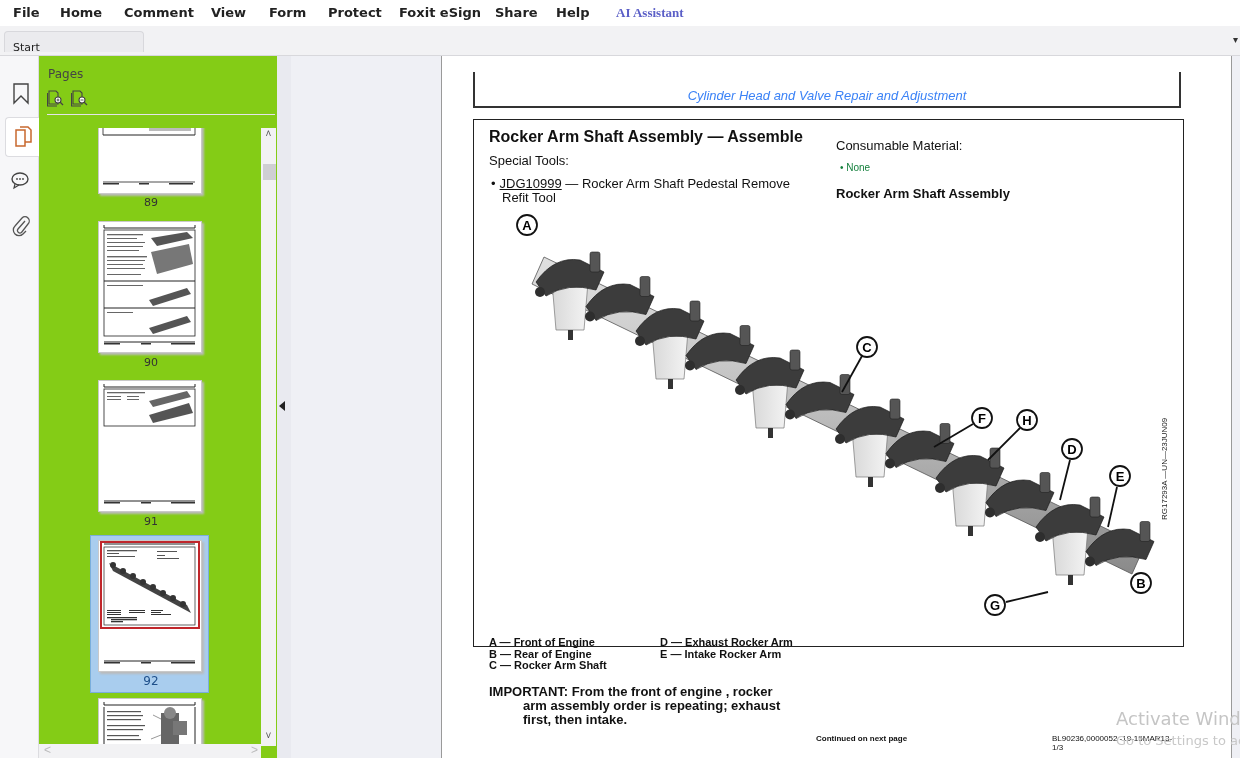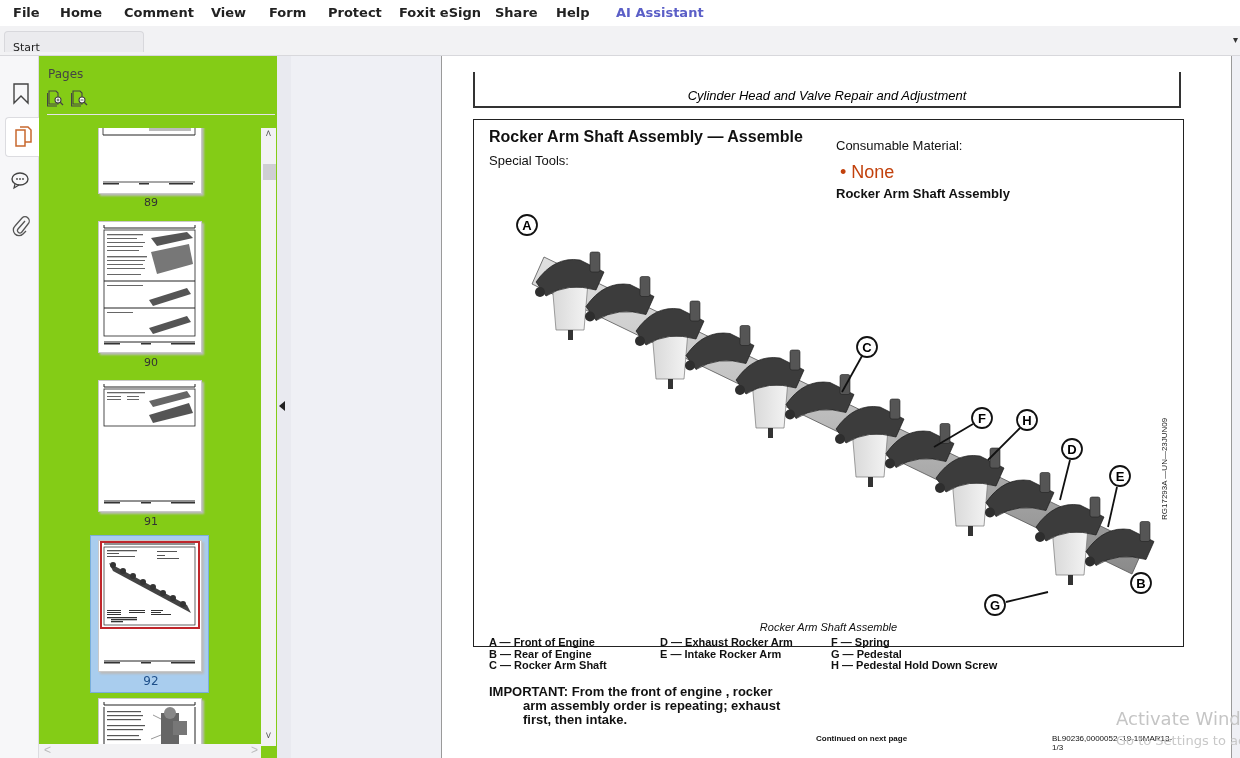--- a/index.html
+++ b/index.html
@@ -1,21 +1,21 @@
 <!DOCTYPE html>
 <html><head>
 <meta charset="utf-8">
 <style>
   * { box-sizing: border-box; margin: 0; padding: 0; }
   html, body { width: 1240px; height: 758px; overflow: hidden; background: #ffffff; font-family: "Liberation Sans", sans-serif; }
 
   
   .menubar { position: absolute; left: 0; top: 0; width: 1240px; height: 26px; background: #ffffff; display: flex; align-items: center; padding-left: 44px; }
   .menu-item { font-family: "DejaVu Sans", sans-serif; font-size: 13px; color: #222; font-weight: bold; padding: 0 0 0 0; position: absolute; top: 5px; cursor: pointer; }
-  .menu-item.ai { color: #5b5fc7; }
+  .menu-item.ai { color: #5b5fc7; font-family: Liberation Serif, serif; }
 
   
   .tabbar { position: absolute; left: 0; top: 26px; width: 1240px; height: 30px; background: #f2f2f4; border-bottom: 1px solid #d8d8dc; }
   .tab { position: absolute; top: 5px; height: 17px; border: 1px solid #d8d8dc; border-bottom: none; border-radius: 4px 4px 0 0; font-family: "DejaVu Sans", sans-serif; font-size: 11px; padding: 9px 0 11px 8px; cursor: pointer; }
   .tab.start { left: 4px; width: 140px; background: #ebebee; color: #222; }
   .tab.active { left: 146px; width: 140px; background: #ffffff; color: #b5562a; }
   .tab .close { position: absolute; right: 8px; top: 7px; color: #444; font-size: 13px; }
   .tab-dropdown { position: absolute; right: 2px; top: 8px; font-size: 10px; color: #333; cursor: pointer; }
 
   
@@ -42,31 +42,31 @@
   .hs-l, .hs-r { position: absolute; top: -1px; font-size: 12px; color: #bbb; cursor: pointer; }
 
   
   .collapse-strip { position: absolute; left: 277px; top: 56px; width: 14px; height: 702px; background: #e9eaf0; }
   .collapse-arrow { position: absolute; left: 279px; top: 401px; width: 0; height: 0; border-top: 5px solid transparent; border-bottom: 5px solid transparent; border-right: 6px solid #222; cursor: pointer; }
 
   
   .docarea { position: absolute; left: 291px; top: 56px; width: 949px; height: 702px; background: #eff0f5; }
   .page { position: absolute; left: 441px; top: 56px; width: 791px; height: 702px; background: #ffffff; border-left: 1px solid #9a9a9a; border-right: 1px solid #9a9a9a; overflow: hidden; }
   .doc-header-box { position: absolute; left: 31px; top: 16px; width: 708px; height: 36px; border-left: 2px solid #333; border-right: 2px solid #333; border-bottom: 2px solid #333; }
-  .doc-header { position: absolute; left: 0; top: 16px; width: 100%; text-align: center; font-style: italic; font-size: 13px; color: #000000; }
+  .doc-header { position: absolute; left: 0; top: 16px; width: 100%; text-align: center; font-style: italic; font-size: 13px; color: #3b82f6; }
   .content-box { position: absolute; left: 31px; top: 63px; width: 711px; height: 528px; border: 1.5px solid #222; }
 
   .sec-title { position: absolute; left: 15px; top: 8px; font-size: 16px; font-weight: bold; color: #111; }
   .special-tools { position: absolute; left: 15px; top: 33px; font-size: 13px; color: #111; }
   .tool-item { position: absolute; left: 17px; top: 57px; width: 320px; font-size: 13px; line-height: 14px; color: #111; }
   .tool-item .bullet { margin-right: 4px; }
   .tool-item .code { text-decoration: underline; cursor: pointer; }
   .tool-item .cont { display: block; padding-left: 11px; }
   .consumable { position: absolute; left: 362px; top: 18px; font-size: 13px; color: #111; }
-  .none { position: absolute; left: 366px; top: 42px; font-size: 18px; color: #c2410c; }
+  .none { position: absolute; left: 366px; top: 42px; font-size: 10px; color: #15803d; }
   .assy-sub { position: absolute; left: 362px; top: 66px; font-size: 13px; font-weight: bold; color: #111; }
 
   .figure { position: absolute; left: 30px; top: 82px; width: 680px; height: 420px; }
   .fig-id { position: absolute; left: 686px; top: 400px; transform: rotate(-90deg); transform-origin: left top; font-size: 8px; color: #222; white-space: nowrap; }
   .caption { position: absolute; left: 0; top: 501px; width: 100%; text-align: center; font-style: italic; font-size: 11px; color: #111; }
 
   .legend { position: absolute; top: 517px; font-size: 11px; font-weight: bold; color: #111; line-height: 11.5px; }
   .important { position: absolute; left: 15px; top: 565px; width: 320px; font-size: 13px; font-weight: bold; color: #111; line-height: 14px; }
   .important .rest { display: block; padding-left: 34px; }
   .continued { position: absolute; left: 342px; top: 614px; font-size: 8px; font-weight: bold; color: #111; }
@@ -308,20 +308,24 @@
 
 <div class="docarea"></div>
 <div class="page">
   <div class="doc-header-box">
     <div class="doc-header">Cylinder Head and Valve Repair and Adjustment</div>
   </div>
 
   <div class="content-box">
     <div class="sec-title">Rocker Arm Shaft Assembly — Assemble</div>
     <div class="special-tools">Special Tools:</div>
+    <div class="tool-item">
+      <span class="bullet">•</span><span class="code">JDG10999</span><span> — Rocker Arm Shaft Pedestal Remove</span>
+      <span class="cont">Refit Tool</span>
+    </div>
     <div class="consumable">Consumable Material:</div>
     <div class="none">• None</div>
     <div class="assy-sub">Rocker Arm Shaft Assembly</div>
 
     <svg class="figure" viewBox="0 0 680 420" width="680" height="420">
       <defs>
         <linearGradient id="shaftG" x1="0" y1="0" x2="0" y2="1">
           <stop offset="0" stop-color="#e0e0e0"></stop>
             <stop offset="0.5" stop-color="#bcbcbc"></stop>
             <stop offset="1" stop-color="#8a8a8a"></stop>
@@ -441,36 +445,30 @@
           <circle cx="637" cy="381" r="10" fill="#fff" stroke="#111" stroke-width="1.8"></circle>
           <text x="637" y="386" text-anchor="middle" font-size="13" font-weight="bold" font-family="Liberation Sans, sans-serif">B</text>
         </g>
       <g>
           <circle cx="491" cy="403" r="10" fill="#fff" stroke="#111" stroke-width="1.8"></circle>
           <text x="491" y="408" text-anchor="middle" font-size="13" font-weight="bold" font-family="Liberation Sans, sans-serif">G</text>
           <line x1="502" y1="400" x2="544" y2="390" stroke="#111" stroke-width="1.8"></line>
         </g>
     </svg>
     <div class="fig-id">RG17293A —UN—23JUN09</div>
-    <div class="caption">Rocker Arm Shaft Assemble</div>
 
     <div class="legend" style="left:15px">
       <div>A — Front of Engine</div>
       <div>B — Rear of Engine</div>
       <div>C — Rocker Arm Shaft</div>
     </div>
     <div class="legend" style="left:186px">
       <div>D — Exhaust Rocker Arm</div>
       <div>E — Intake Rocker Arm</div>
     </div>
-    <div class="legend" style="left:357px">
-      <div>F — Spring</div>
-      <div>G — Pedestal</div>
-      <div>H — Pedestal Hold Down Screw</div>
-    </div>
 
     <div class="important">
       <span>IMPORTANT: From the front of engine , rocker</span>
       <span class="rest">arm assembly order is repeating; exhaust first, then intake.</span>
     </div>
     <div class="continued">Continued on next page</div>
     <div class="docref">BL90236,0000052 -19-15MAR13-1/3</div>
   </div>
 </div>
 

